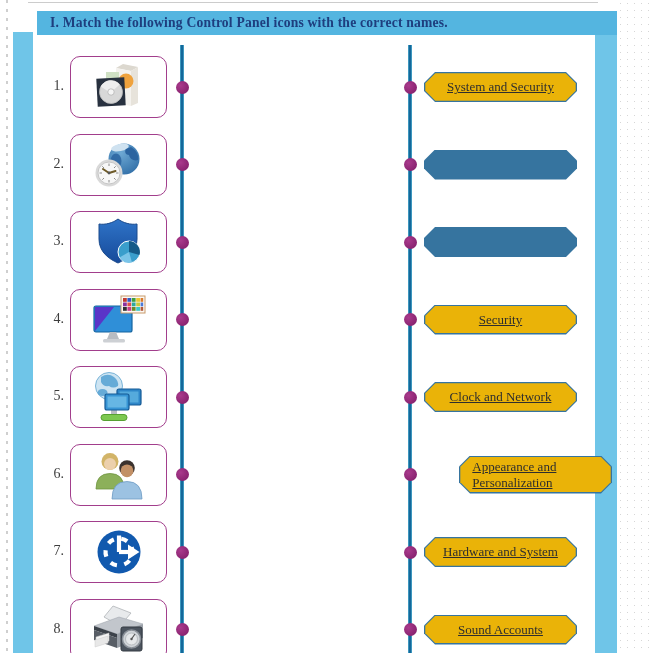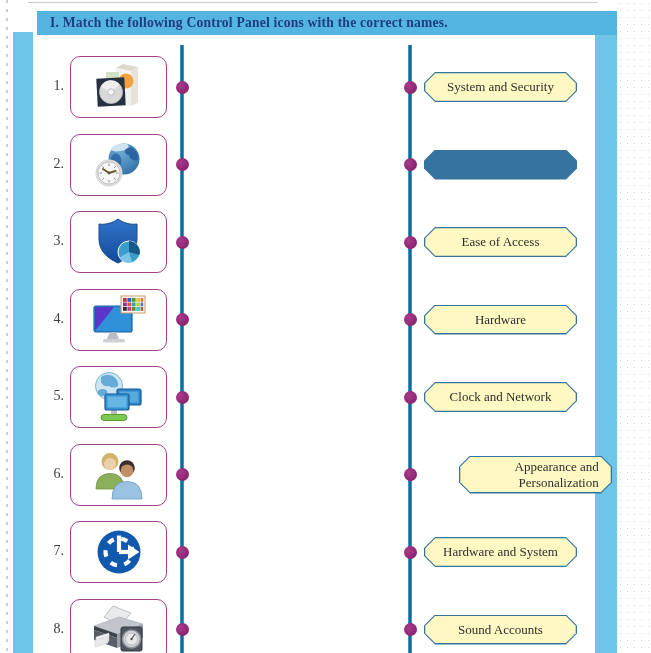--- a/index.html
+++ b/index.html
@@ -58,25 +58,25 @@
   .dot.r { left:404px;  top:-6.5px; }
   
   .tag { position:absolute; left:424px; top:-15px; width:153px; height:30px; }
   .tag.tall { top:-19px; height:38px;margin-left:35px; }
   .tag-bg {
     position:absolute; inset:0; background:var(--label-box-border,#36749f);
     clip-path:polygon(11px 0, calc(100% - 11px) 0, 100% 11px, 100% calc(100% - 11px),
                       calc(100% - 11px) 100%, 11px 100%, 0 calc(100% - 11px), 0 11px);
   }
   .tag-fg {
-    position:absolute; inset:1.3px; background:#fef9c3;
+    position:absolute; inset:1.3px; background:#eab308;
     clip-path:polygon(10px 0, calc(100% - 10px) 0, 100% 10px, 100% calc(100% - 10px),
                       calc(100% - 10px) 100%, 10px 100%, 0 calc(100% - 10px), 0 10px);
-    display:flex; align-items:center; justify-content:center; text-align:right;
-    font-size:13px; color:#2e2e2e; line-height:1.18; padding:0 12px; box-sizing:border-box;
+    display:flex; align-items:center; justify-content:center; text-align:left;
+    font-size:13px; color:#2e2e2e; line-height:1.18; padding:0 12px; box-sizing:border-box;text-decoration:underline;
   }
 </style>
 </head>
 <body>
 
 <div class="page">
 
   <div class="top-line"></div>
   <div class="left-dash-line"></div>
   <div class="left-bar"></div>
@@ -168,21 +168,20 @@
         <path d="M29,3 C24,7 16,9 10,8 L10,23 C10,36 20,43 29,47 C38,43 48,36 48,23 L48,8 C42,9 34,7 29,3 Z" fill="url(#g3)" stroke="#1a4a8c" stroke-width="1"></path>
         <circle cx="40" cy="36" r="11" fill="#3a9ecc" stroke="#ffffff" stroke-width="1"></circle>
         <path d="M40,36 L40,25 A11,11 0 0 1 50.5,39 Z" fill="#155a88"></path>
         <path d="M40,36 L30.5,41.5 A11,11 0 0 0 43,46.5 Z" fill="#7ac4e8"></path>
       </svg>
     </div>
     <div class="dot l"></div>
     <div class="dot r"></div>
     <div class="tag">
       <div class="tag-bg"></div>
-      <div class="tag-fg">Ease of Access</div>
     </div>
   </div>
 
   <div class="row" style="top:319.5px">
     <span class="num">4.</span>
     <div class="icon-box">
       <svg width="62" height="52" viewBox="0 0 60 52">
         <rect x="5" y="12" width="38" height="26" rx="2" fill="#2f8fd8" stroke="#1565a0" stroke-width="1.2"></rect>
         <polygon points="6,13 25,13 6,37" fill="#5a35c8"></polygon>
         <polygon points="21,38 27,38 30,45 18,45" fill="#b8bcc2"></polygon>
@@ -204,21 +203,21 @@
             <rect x="42.8" y="13" width="3.8" height="3.8" fill="#6a8a2a"></rect>
             <rect x="47.2" y="13" width="3.8" height="3.8" fill="#3ac8c8"></rect>
             <rect x="51.6" y="13" width="2.6" height="3.8" fill="#b05a3a"></rect>
         </g>
       </svg>
     </div>
     <div class="dot l"></div>
     <div class="dot r"></div>
     <div class="tag">
       <div class="tag-bg"></div>
-      <div class="tag-fg">Hardware</div>
+      <div class="tag-fg">Security</div>
     </div>
   </div>
 
   <div class="row" style="top:397px">
     <span class="num">5.</span>
     <div class="icon-box">
       <svg width="62" height="52" viewBox="0 0 60 52">
         <circle cx="20" cy="15" r="13.5" fill="#cde4f2" stroke="#7ab4d8" stroke-width="1"></circle>
         <path d="M12,6 q7,-4.5 13,0 q5,4 4,9 q-5,3 -9,0 q-6,1 -8,-4 z" fill="#5ba4d4" opacity="0.9"></path>
         <ellipse cx="13.5" cy="21.5" rx="5" ry="3.5" fill="#5ba4d4" opacity="0.9"></ellipse>

